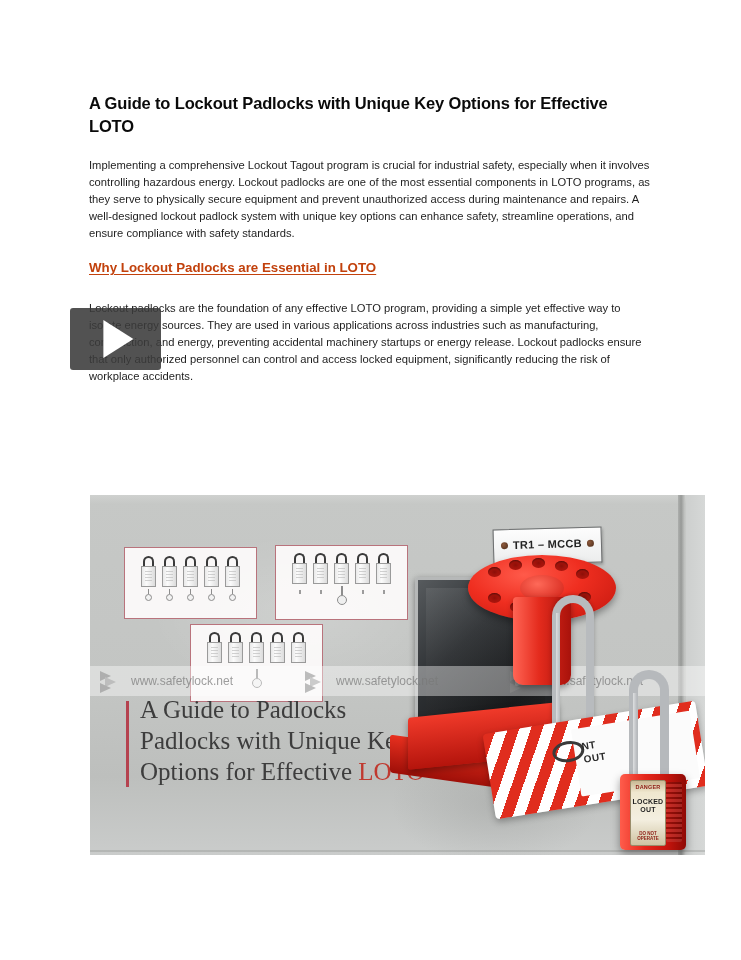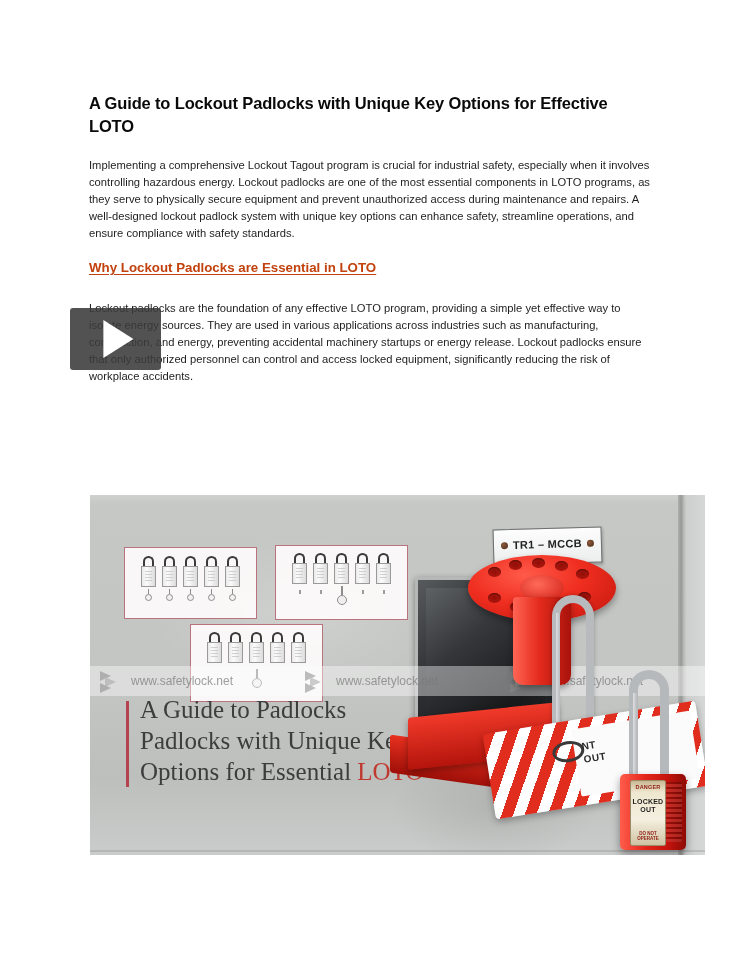--- a/index.html
+++ b/index.html
@@ -756,21 +756,21 @@
             <span></span>
           </div>
         <div class="wm-text">www.safetylock.net</div>
       </div>
     </div>
 
     <div class="img-title">
       <div class="accent"></div>
       <div class="tline">A Guide to Padlocks</div>
       <div class="tline">Padlocks with Unique Key</div>
-      <div class="tline"><span>Options for Essential </span><span class="loto">LOTO</span></div>
+      <div class="tline"><span>Options for Effective </span><span class="loto">LOTO</span></div>
     </div>
 
     <div class="photo-shade-a"></div>
     <div class="photo-bottom-line"></div>
 
   </div>
 
 </div>
 
 </body></html>

